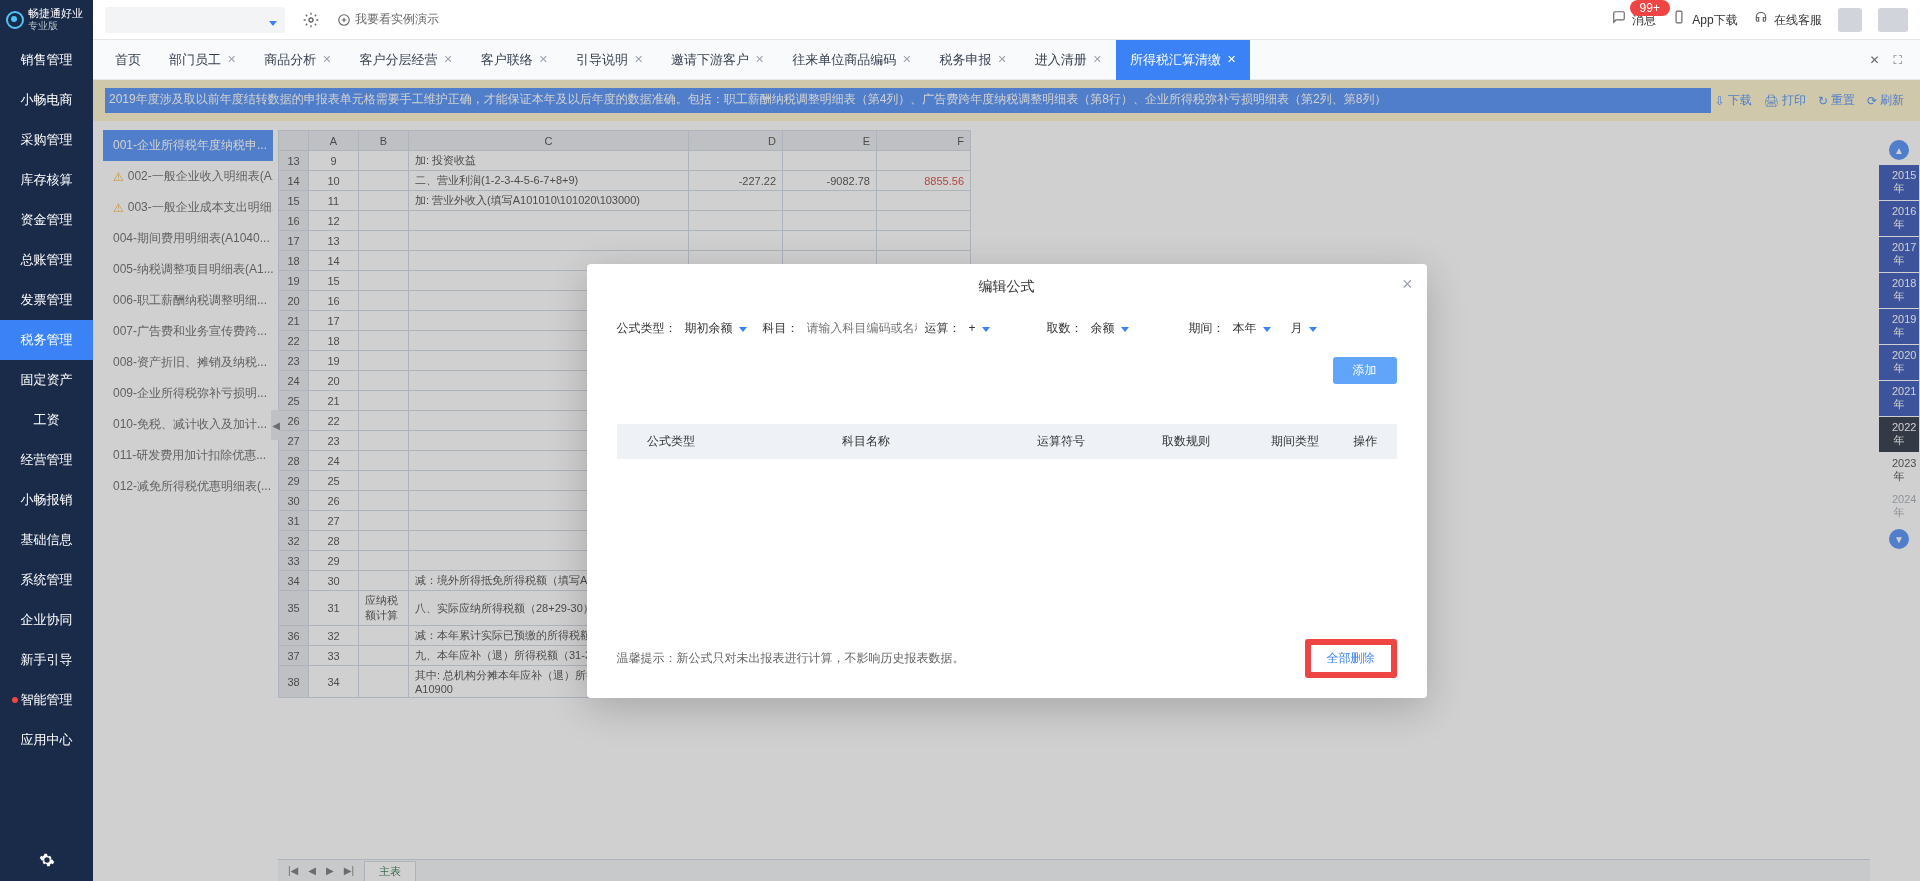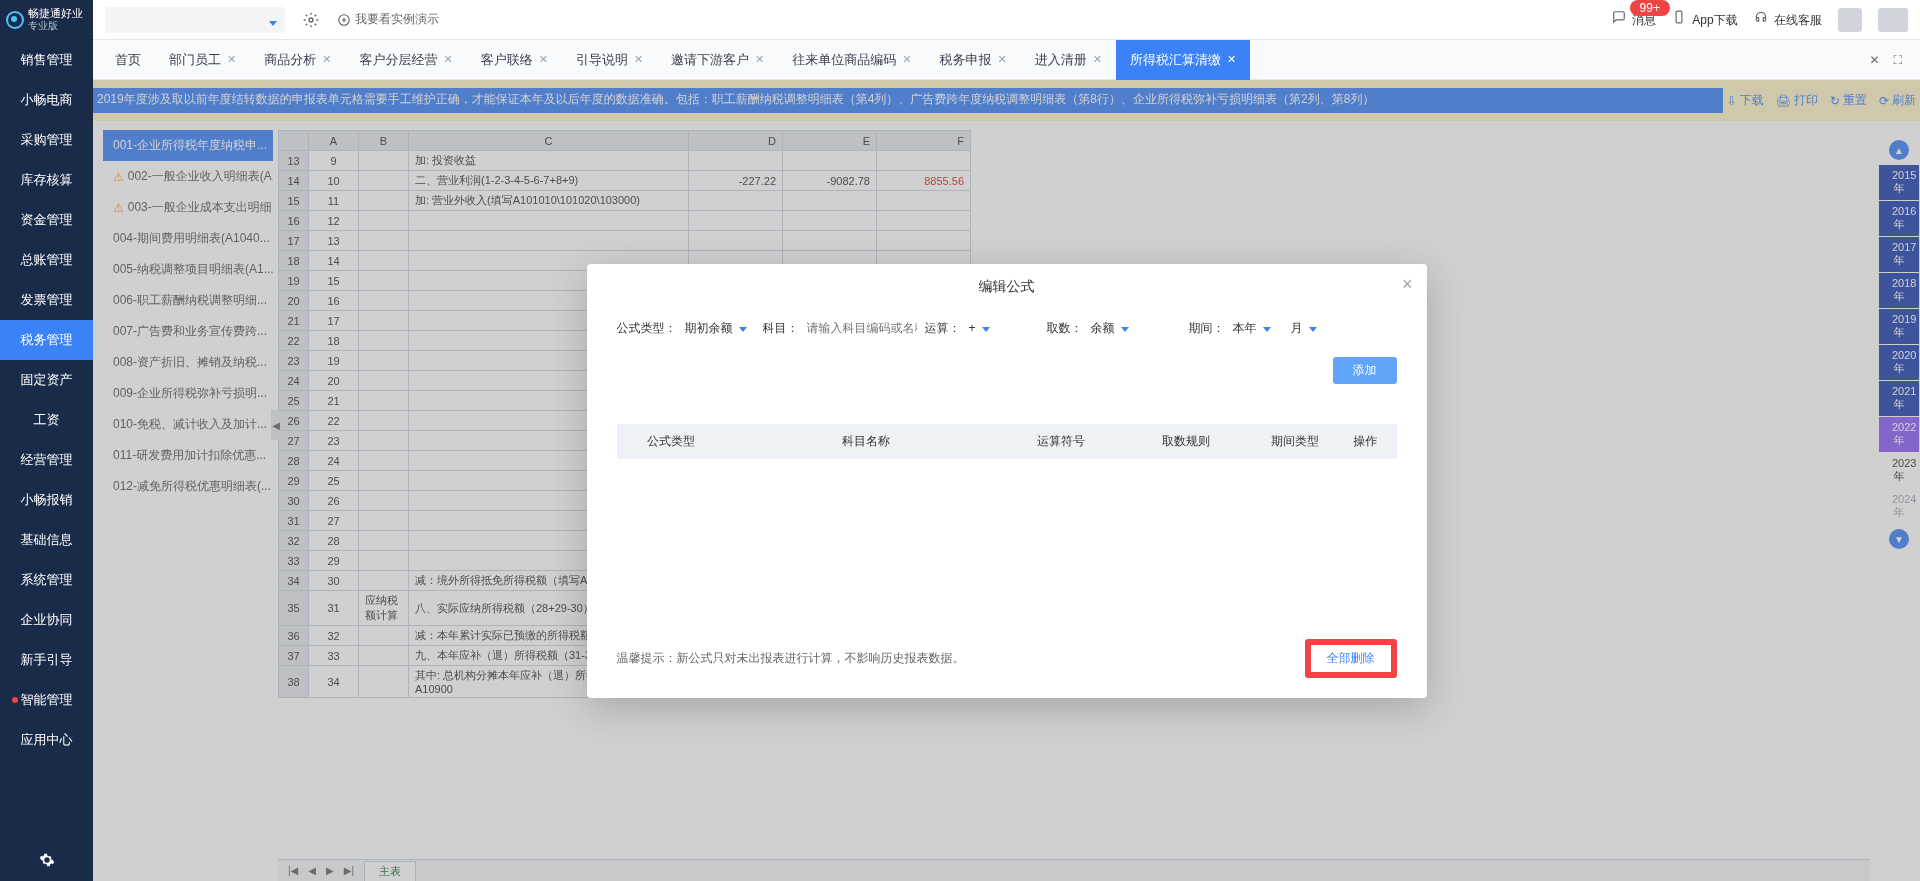--- a/index.html
+++ b/index.html
@@ -38,21 +38,21 @@
 .tab.active { background: #3b82f6; color: #fff; }
 .tab.active .close { color: #fff; }
 .tabs-end { margin-left: auto; display: flex; align-items: center; gap: 14px; padding-right: 10px; }
 .tabs-end span { color: #666; cursor: pointer; }
 
 
 .content { flex: 1; position: relative; display: flex; overflow: hidden; }
 .overlay { position: absolute; inset: 0; background: rgba(120,120,120,0.35); z-index: 10; }
 
 
-.banner { position: absolute; top: 0; left: 0; right: 0; padding: 8px 0; background: #fef3c7; z-index: 1; display: flex; }
+.banner { position: absolute; top: 0; left: 0; right: 0; padding: 8px 12px; background: #fef3c7; z-index: 1; display: flex; }
 .banner-text { background: #3b82f6; color: #fff; padding: 2px 4px; font-size: 12px; line-height: 1.5; flex: 1; }
 .banner-actions { display: flex; gap: 12px; margin-left: auto; padding: 4px; }
 .banner-btn { color: #3b82f6; cursor: pointer; display: flex; align-items: center; gap: 3px; font-size: 12px; }
 
 
 .left-tree { position: absolute; top: 50px; left: 10px; width: 170px; bottom: 0; background: #fff; z-index: 2; }
 .tree-item { padding: 7px 10px; font-size: 12px; color: #555; cursor: pointer; white-space: nowrap; overflow: hidden; text-overflow: ellipsis; display: flex; align-items: center; }
 .tree-item.selected { background: #3b82f6; color: #fff; }
 .tree-warn { color: #f59e0b; margin-right: 4px; }
 .tree-collapse { position: absolute; right: -8px; top: 280px; width: 10px; height: 30px; background: #e5e7eb; border-radius: 0 4px 4px 0; display: flex; align-items: center; justify-content: center; font-size: 10px; color: #666; cursor: pointer; }
@@ -70,21 +70,21 @@
 .sheet .red { color: #dc2626; }
 .sheet-tabs { position: absolute; bottom: 0; left: 0; right: 0; height: 22px; background: #f3f4f6; border-top: 1px solid #cbd5e1; display: flex; align-items: center; }
 .sheet-tab-nav { display: flex; gap: 2px; padding: 0 6px; }
 .sheet-tab-nav span { padding: 0 4px; cursor: pointer; color: #666; font-size: 10px; }
 .sheet-tab { padding: 2px 14px; background: #fff; border: 1px solid #cbd5e1; border-bottom: none; font-size: 11px; color: #166534; }
 
 
 .year-rail { position: absolute; right: 0; top: 50px; width: 42px; bottom: 0; background: #fff; z-index: 2; display: flex; flex-direction: column; align-items: center; padding-top: 6px; }
 .year-up, .year-down { width: 20px; height: 20px; background: #3b82f6; color: #fff; border-radius: 50%; display: flex; align-items: center; justify-content: center; font-size: 10px; cursor: pointer; margin: 4px 0; }
 .year-item { width: 40px; padding: 4px 13px; text-align: center; background: #1e40af; color: #fff; font-size: 11px; margin: 1px 0; cursor: pointer; }
-.year-item.current { background: #8b5cf6; }
+.year-item.current { background: #0f172a; }
 .year-item.future { background: #fff; color: #333; }
 .year-item.disabled { background: #fff; color: #9ca3af; }
 
 
 .modal { position: absolute; z-index: 50; top: 50%; left: 50%; transform: translate(-50%, -50%); width: 840px; background: #fff; border-radius: 4px; box-shadow: 0 10px 40px rgba(0,0,0,0.2); }
 .modal-head { padding: 14px 20px; text-align: center; position: relative; font-size: 14px; }
 .modal-close { position: absolute; right: 14px; top: 10px; font-size: 18px; color: #9ca3af; cursor: pointer; }
 .modal-body { padding: 10px 30px 20px; }
 .form-row { display: flex; align-items: center; gap: 8px; margin-bottom: 14px; flex-wrap: nowrap; font-size: 12px; }
 .form-label { color: #333; }

